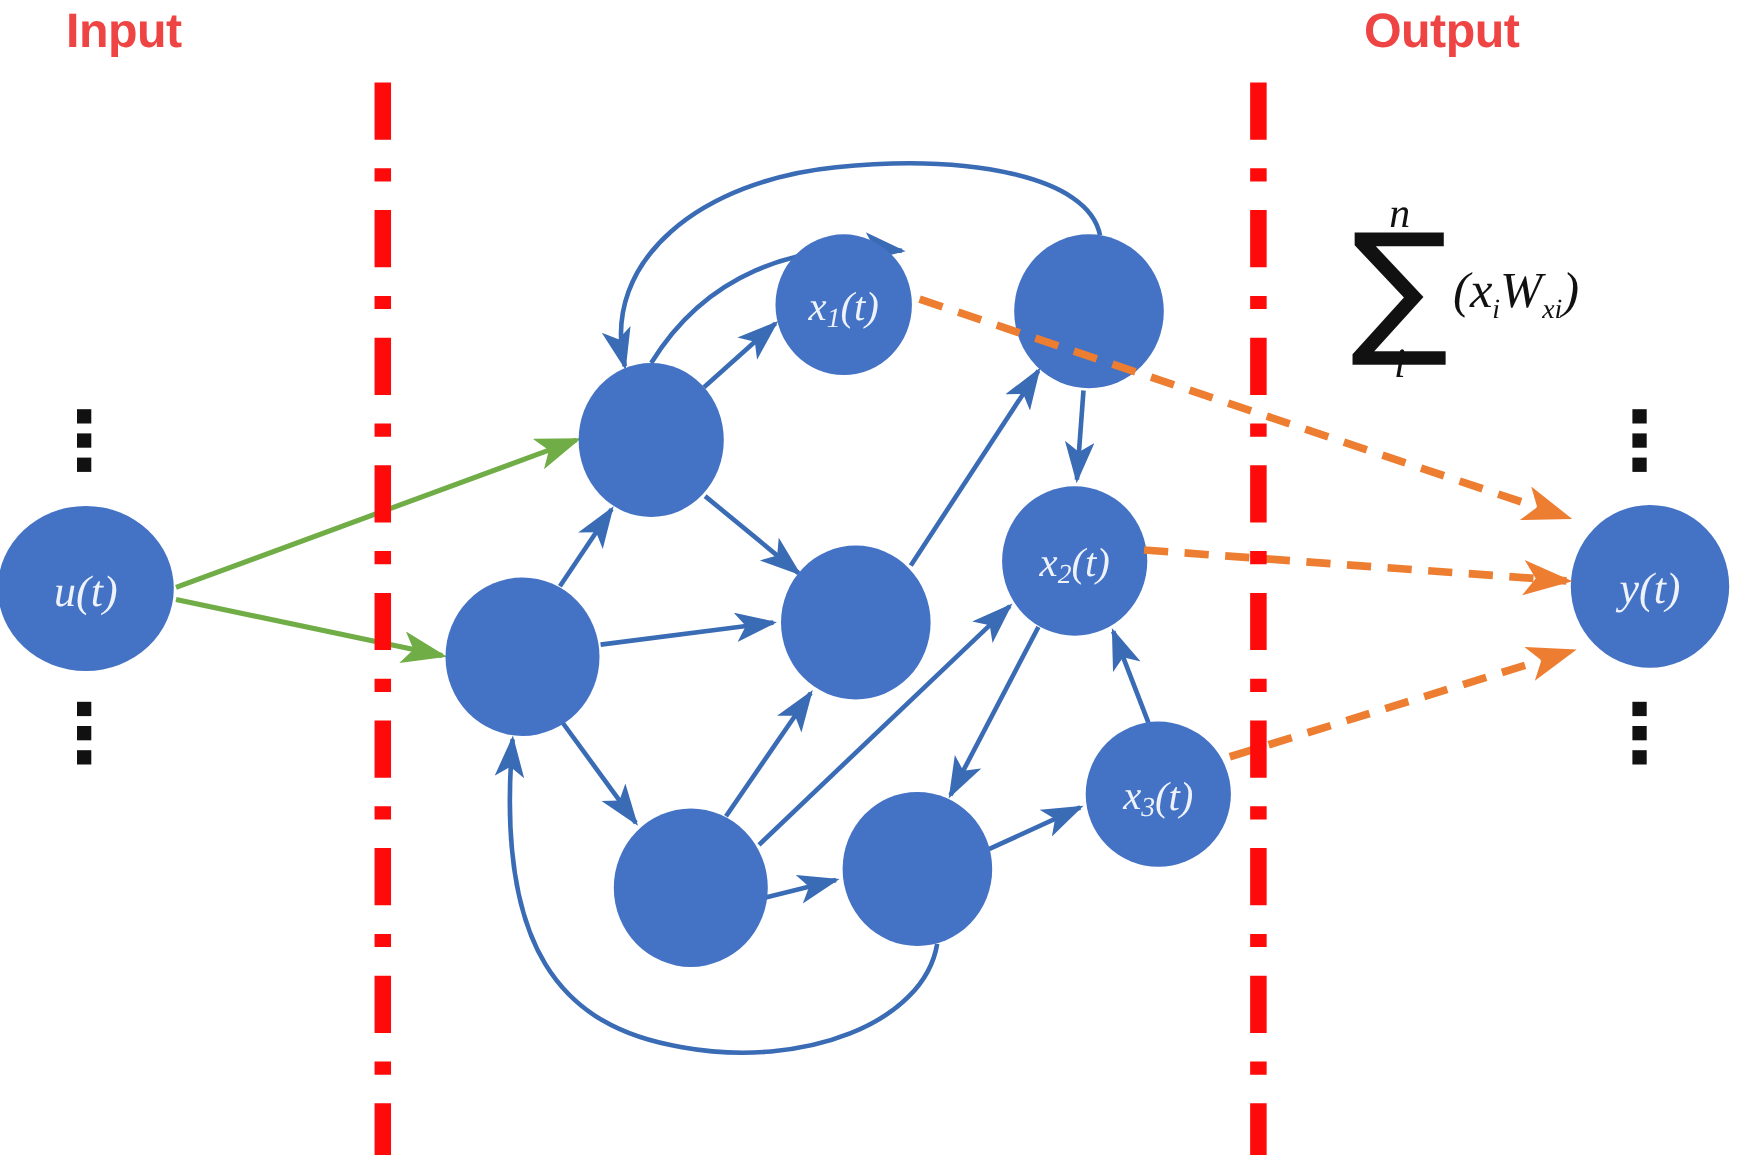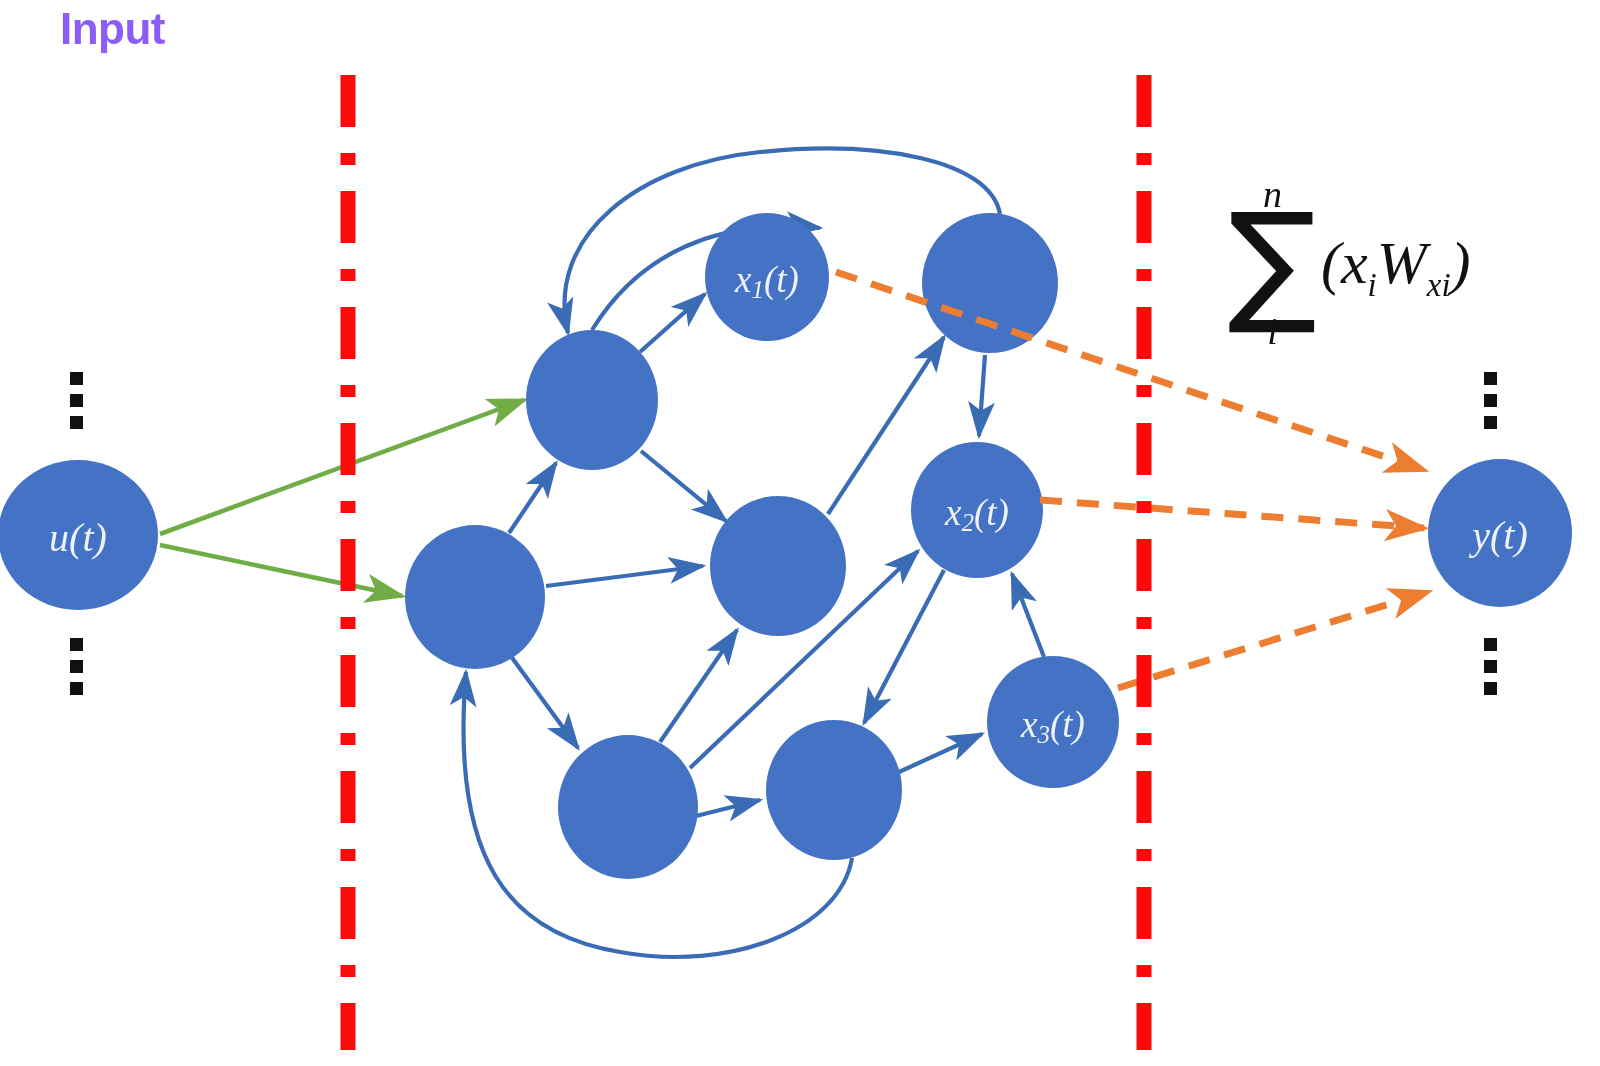--- a/index.html
+++ b/index.html
@@ -19,21 +19,21 @@
     position: absolute;
     top: 0; left: 0;
     width: 1600px;
     height: 1066px;
   }
   .section-title {
     position: absolute;
     font-family: "Liberation Sans", sans-serif;
     font-weight: bold;
     font-size: 44px;
-    color: #8b5cf6;
+    color: #ef4444;
     white-space: nowrap;
     letter-spacing: -0.5px;
   }
   #title-input  { left: 60px;   top: 4px; }
   #title-res    { left: 628px;  top: 4px; }
   #title-output { left: 1240px; top: 4px; }
 
   .node-label {
     font-family: "Liberation Serif", serif;
     font-style: italic;
@@ -81,21 +81,21 @@
   .formula .sum-bot {
     font-style: italic;
     font-size: 38px;
     display: block;
     margin-top: -4px;
   }
   .formula .expr {
     display: inline-block;
     vertical-align: middle;
     font-style: italic;
-    font-size: 60px;
+    font-size: 46px;
     margin-left: 4px;
     position: relative;
     top: 4px;
   }
   .formula .expr sub {
     font-size: 0.55em;
     font-style: italic;
   }
   .formula .row {
     display: flex;
@@ -119,20 +119,21 @@
   #dots-in-bot    { left: 70px;   top: 638px; }
   #dots-out-top   { left: 1484px; top: 372px; }
   #dots-out-bot   { left: 1484px; top: 638px; }
 </style>
 </head>
 <body>
 
 <div id="stage">
 
   <div class="section-title" id="title-input">Input</div>
+  <div class="section-title" id="title-output">Output</div>
 
   <div class="vdots" id="dots-in-top">
     <i></i>
       <i></i>
       <i></i>
   </div>
   <div class="vdots" id="dots-in-bot">
     <i></i>
       <i></i>
       <i></i>

